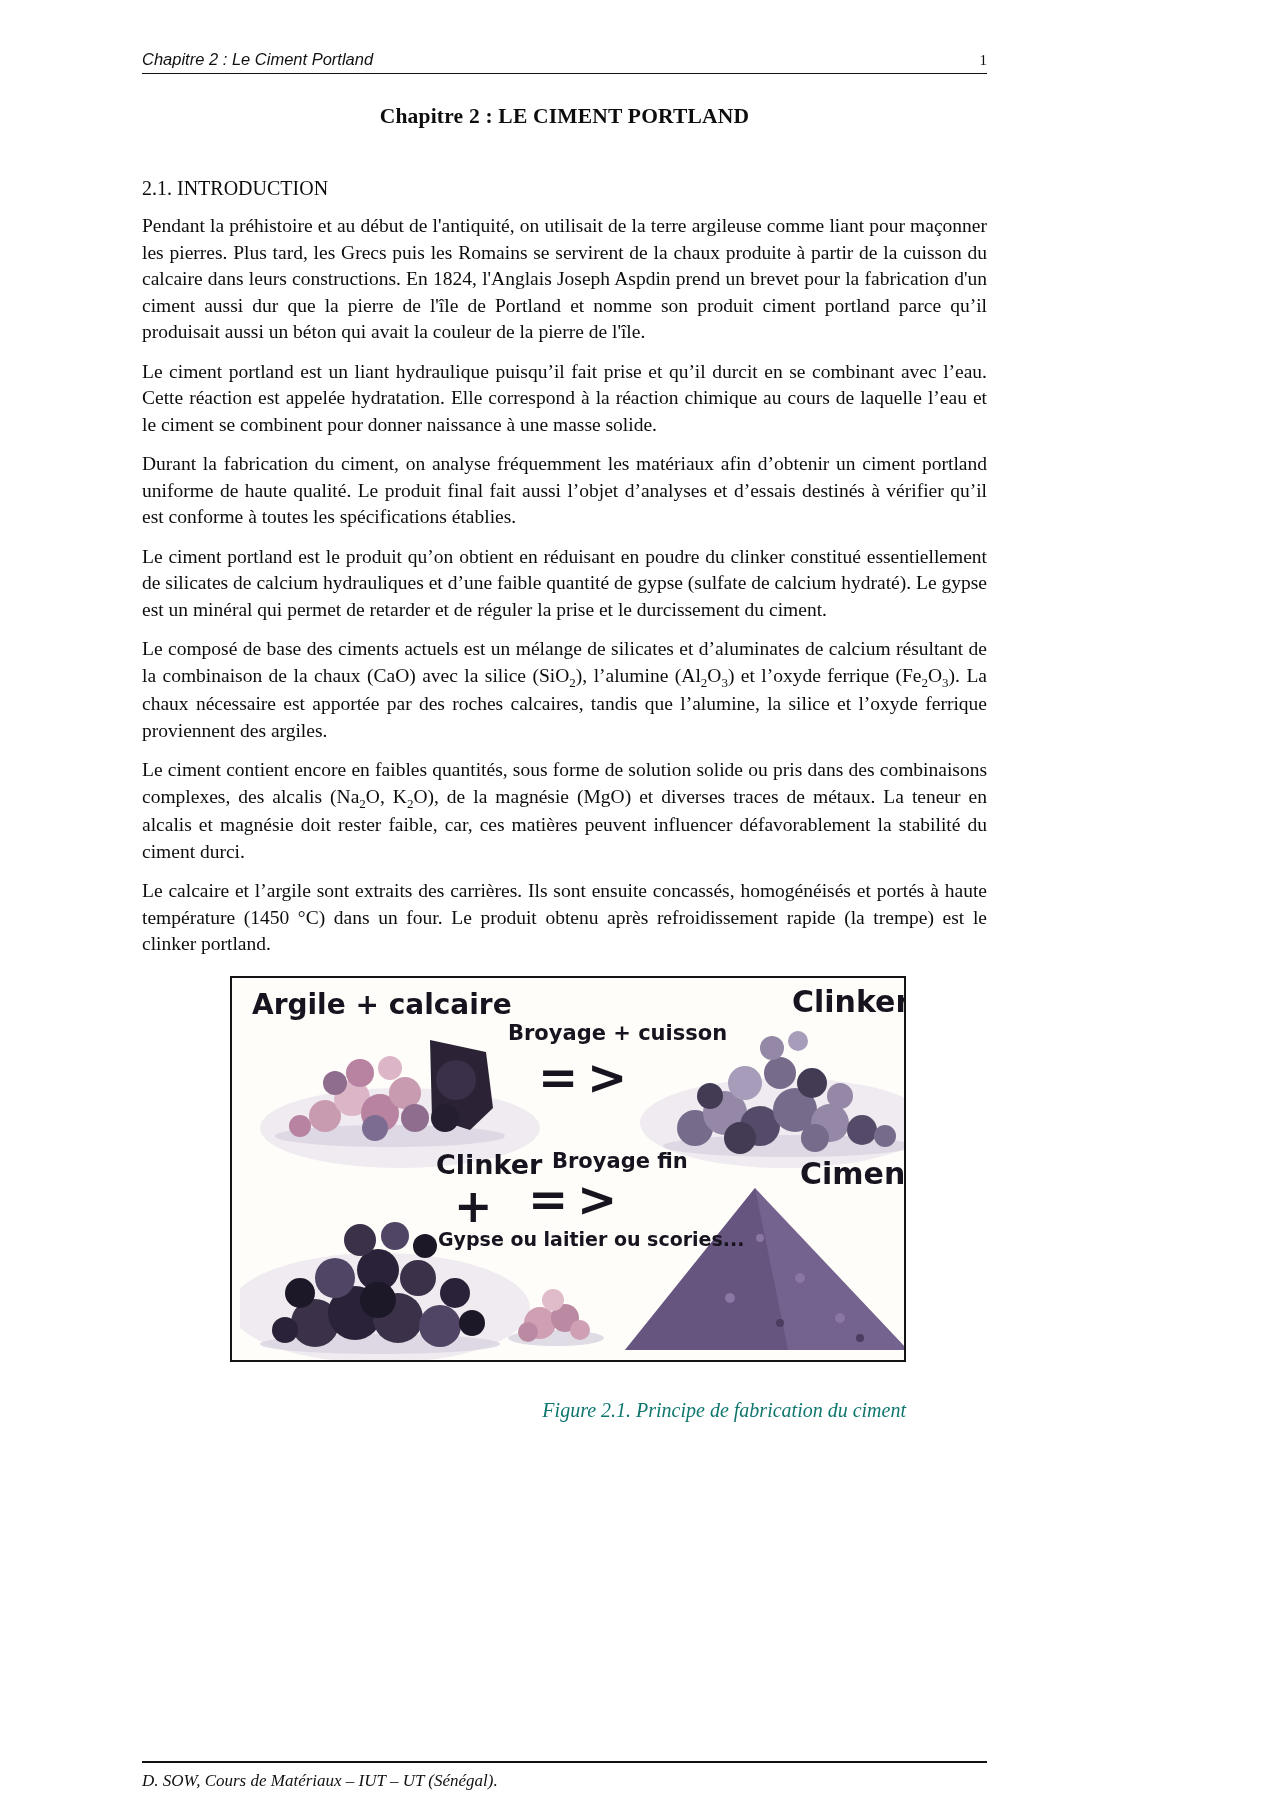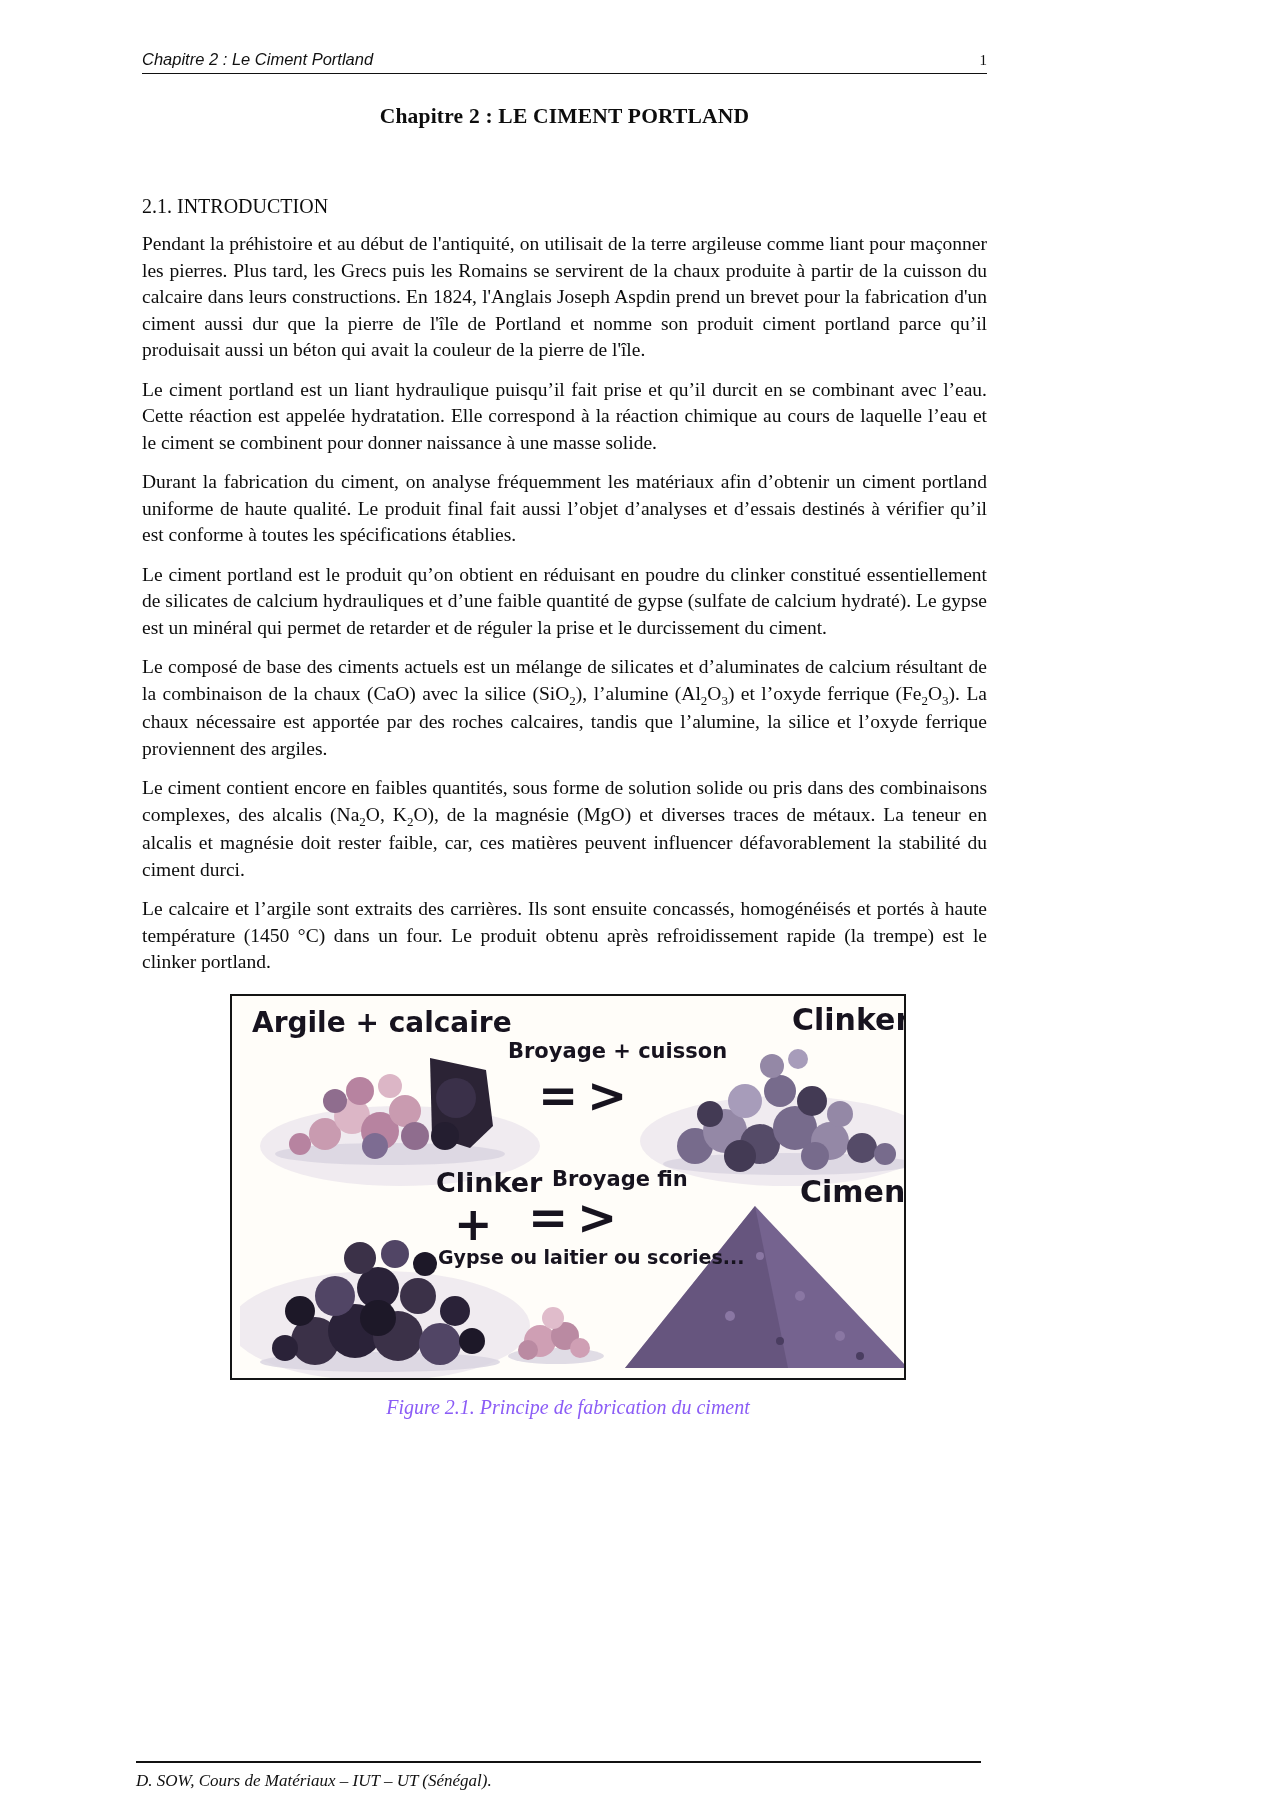--- a/index.html
+++ b/index.html
@@ -18,21 +18,21 @@
     font-family:"Liberation Sans", sans-serif;
     font-style:italic; font-size:16.5px; color:#111;
   }
   .doc-header .pagenum { font-family:"Liberation Serif", serif; font-style:normal; font-size:15px; }
   .header-rule { border:none; border-top:1.5px solid #111; margin:4px 0 0 0; }
   h1.chapter-title {
     text-align:center; font-size:21.5px; font-weight:bold;
     margin:30px 0 0 0; letter-spacing:.2px;
   }
   h2.section-heading {
-    font-size:20px; font-weight:400; margin:66px 0 0 0;
+    font-size:20px; font-weight:400; margin:48px 0 0 0;
   }
   p.body-par {
     font-size:19.5px; line-height:1.36; text-align:justify;
     margin:13px 0 0 0;
   }
   p.body-par sub { font-size:13px; }
   figure.fig { margin:18px 0 0 88px; width:676px; }
   .fig-frame {
     box-sizing:border-box;
     width:676px; height:386px;
@@ -41,24 +41,24 @@
     overflow:hidden;
     padding-left:8px;
   }
   .fig-svg { display:block; }
   .fig-svg text {
     font-family:"DejaVu Sans", sans-serif;
     font-weight:bold;
     fill:#17131f;
   }
   figcaption.fig-caption {
-    margin-top:16px; text-align:center; font-style:italic; font-size:20px; color:#8b5cf6;
+    margin-top:37px; text-align:right; font-style:italic; font-size:20px; color:#0f766e;
   }
   .doc-footer {
-    position:absolute; left:136px; width:845px; bottom:20px;
+    position:absolute; left:142px; width:845px; bottom:20px;
     border-top:2px solid #111; padding-top:8px;
     font-style:italic; font-size:17px; color:#111;
   }
 </style>
 </head>
 <body>
 
 <div class="page">
 
   <header class="doc-header">

